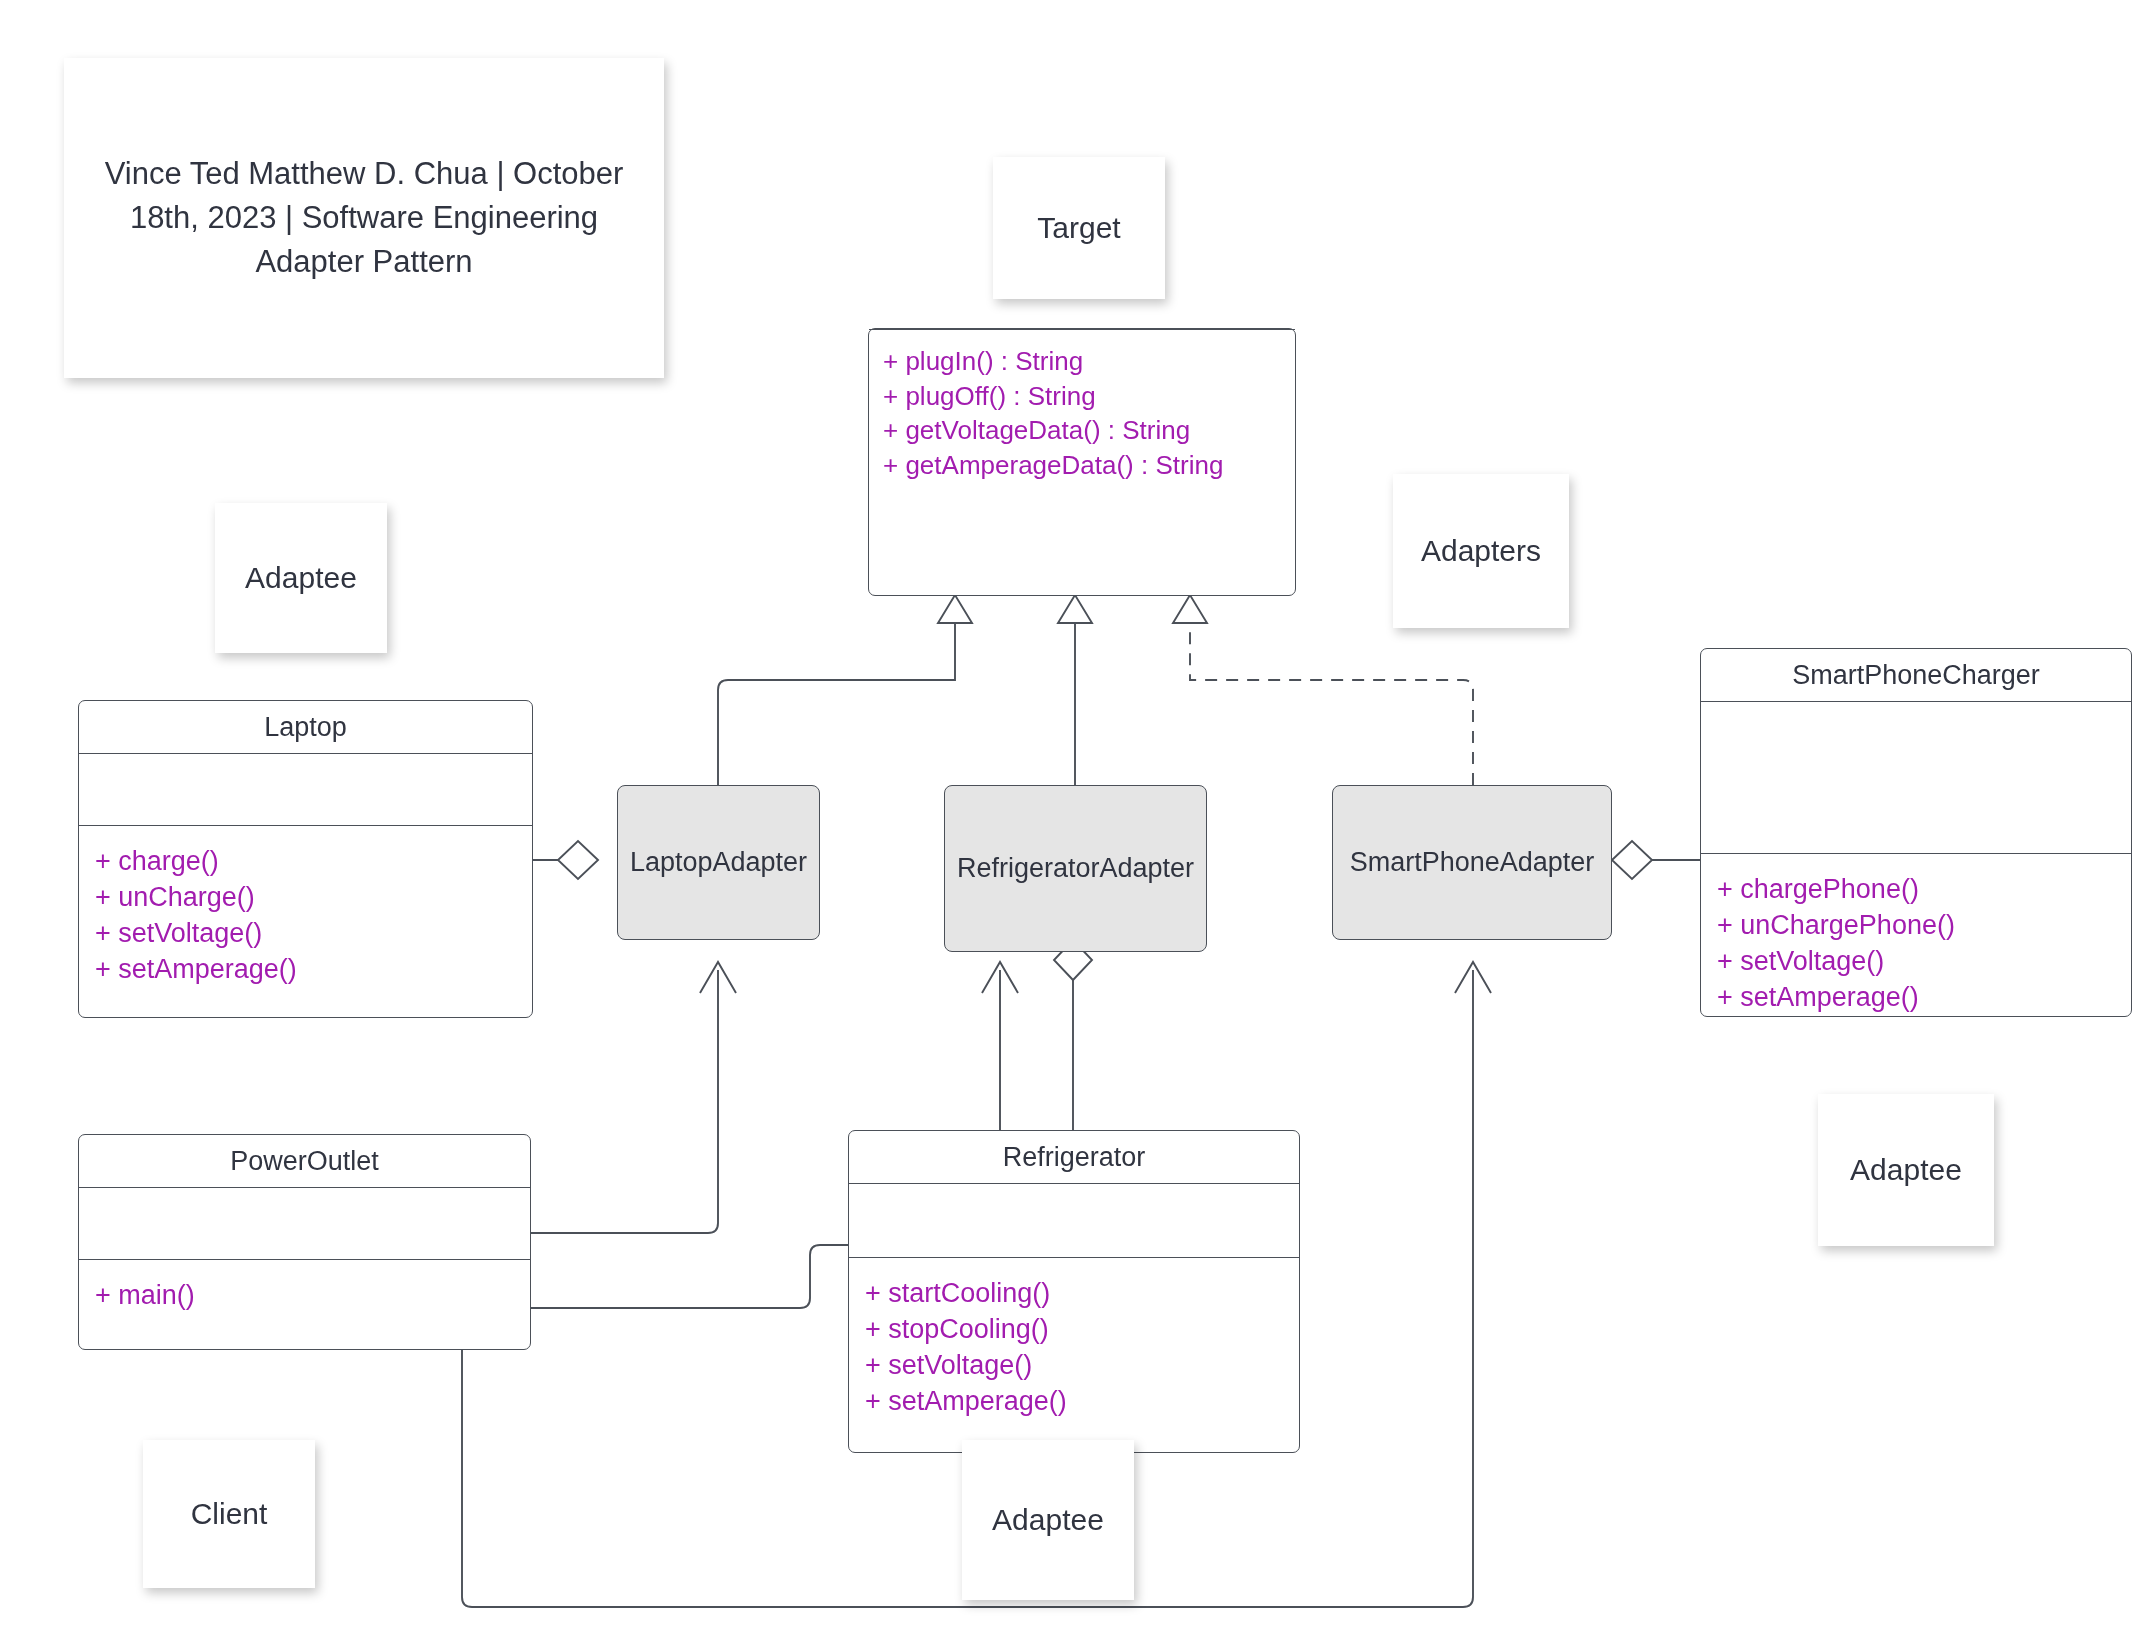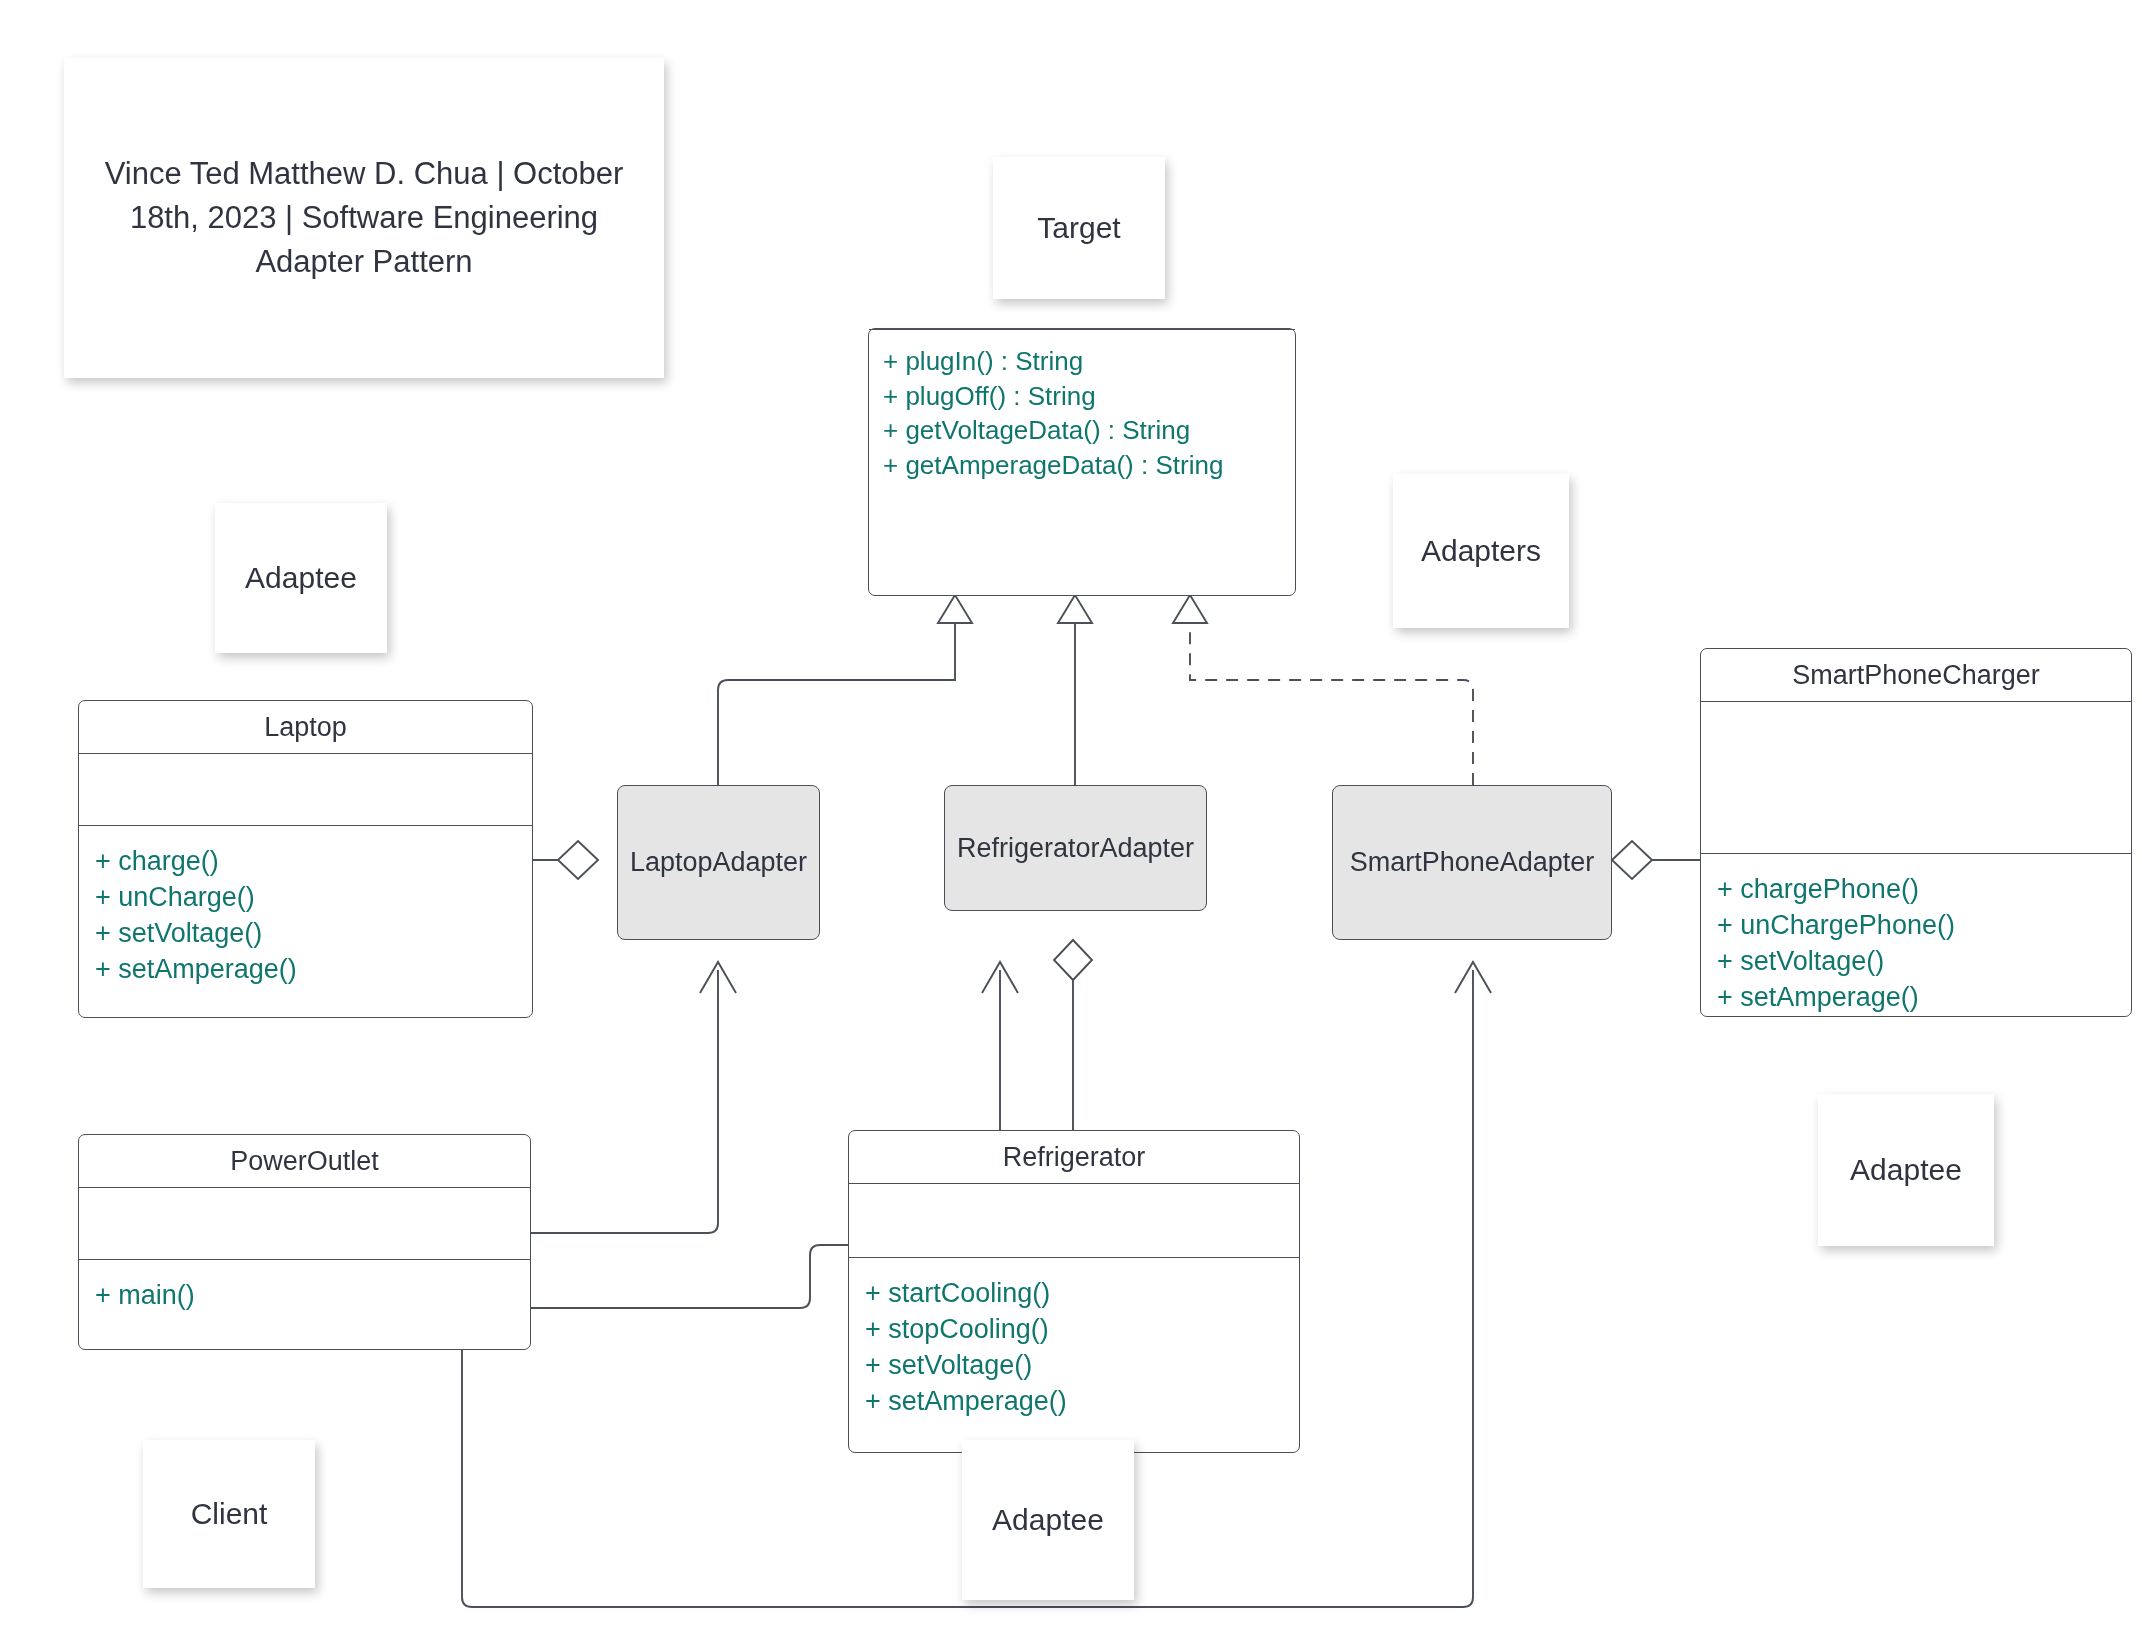--- a/index.html
+++ b/index.html
@@ -58,21 +58,21 @@
     border-top: 1.6px solid #4b5058;
   }
   .uml-attrs {
     box-sizing: border-box;
   }
   .uml-ops {
     box-sizing: border-box;
     padding: 18px 16px 14px 16px;
     font-size: 27px;
     line-height: 1.33;
-    color: #0f766e;
+    color: #a21caf;
   }
   .uml-ops .op { white-space: nowrap; }
   .uml-ops.iface-ops {
     padding: 14px 14px 12px 14px;
     font-size: 26px;
     line-height: 1.33;
   }
   
   .uml-simple {
     position: absolute;
@@ -247,21 +247,21 @@
       <div class="op">+ unChargePhone()</div>
       <div class="op">+ setVoltage()</div>
       <div class="op">+ setAmperage()</div>
     </div>
   </div>
 
   <div class="uml-simple" style="left:617px; top:745px; width:203px; height:155px;">
     <span>LaptopAdapter</span>
   </div>
 
-  <div class="uml-simple" style="left:944px; top:745px; width:263px; height:126px;">
+  <div class="uml-simple" style="left:944px; top:745px; width:263px; height:167px;">
     <span>RefrigeratorAdapter</span>
   </div>
 
   <div class="uml-simple" style="left:1332px; top:745px; width:280px; height:155px;">
     <span>SmartPhoneAdapter</span>
   </div>
 
 </div>
 
 </body></html>

